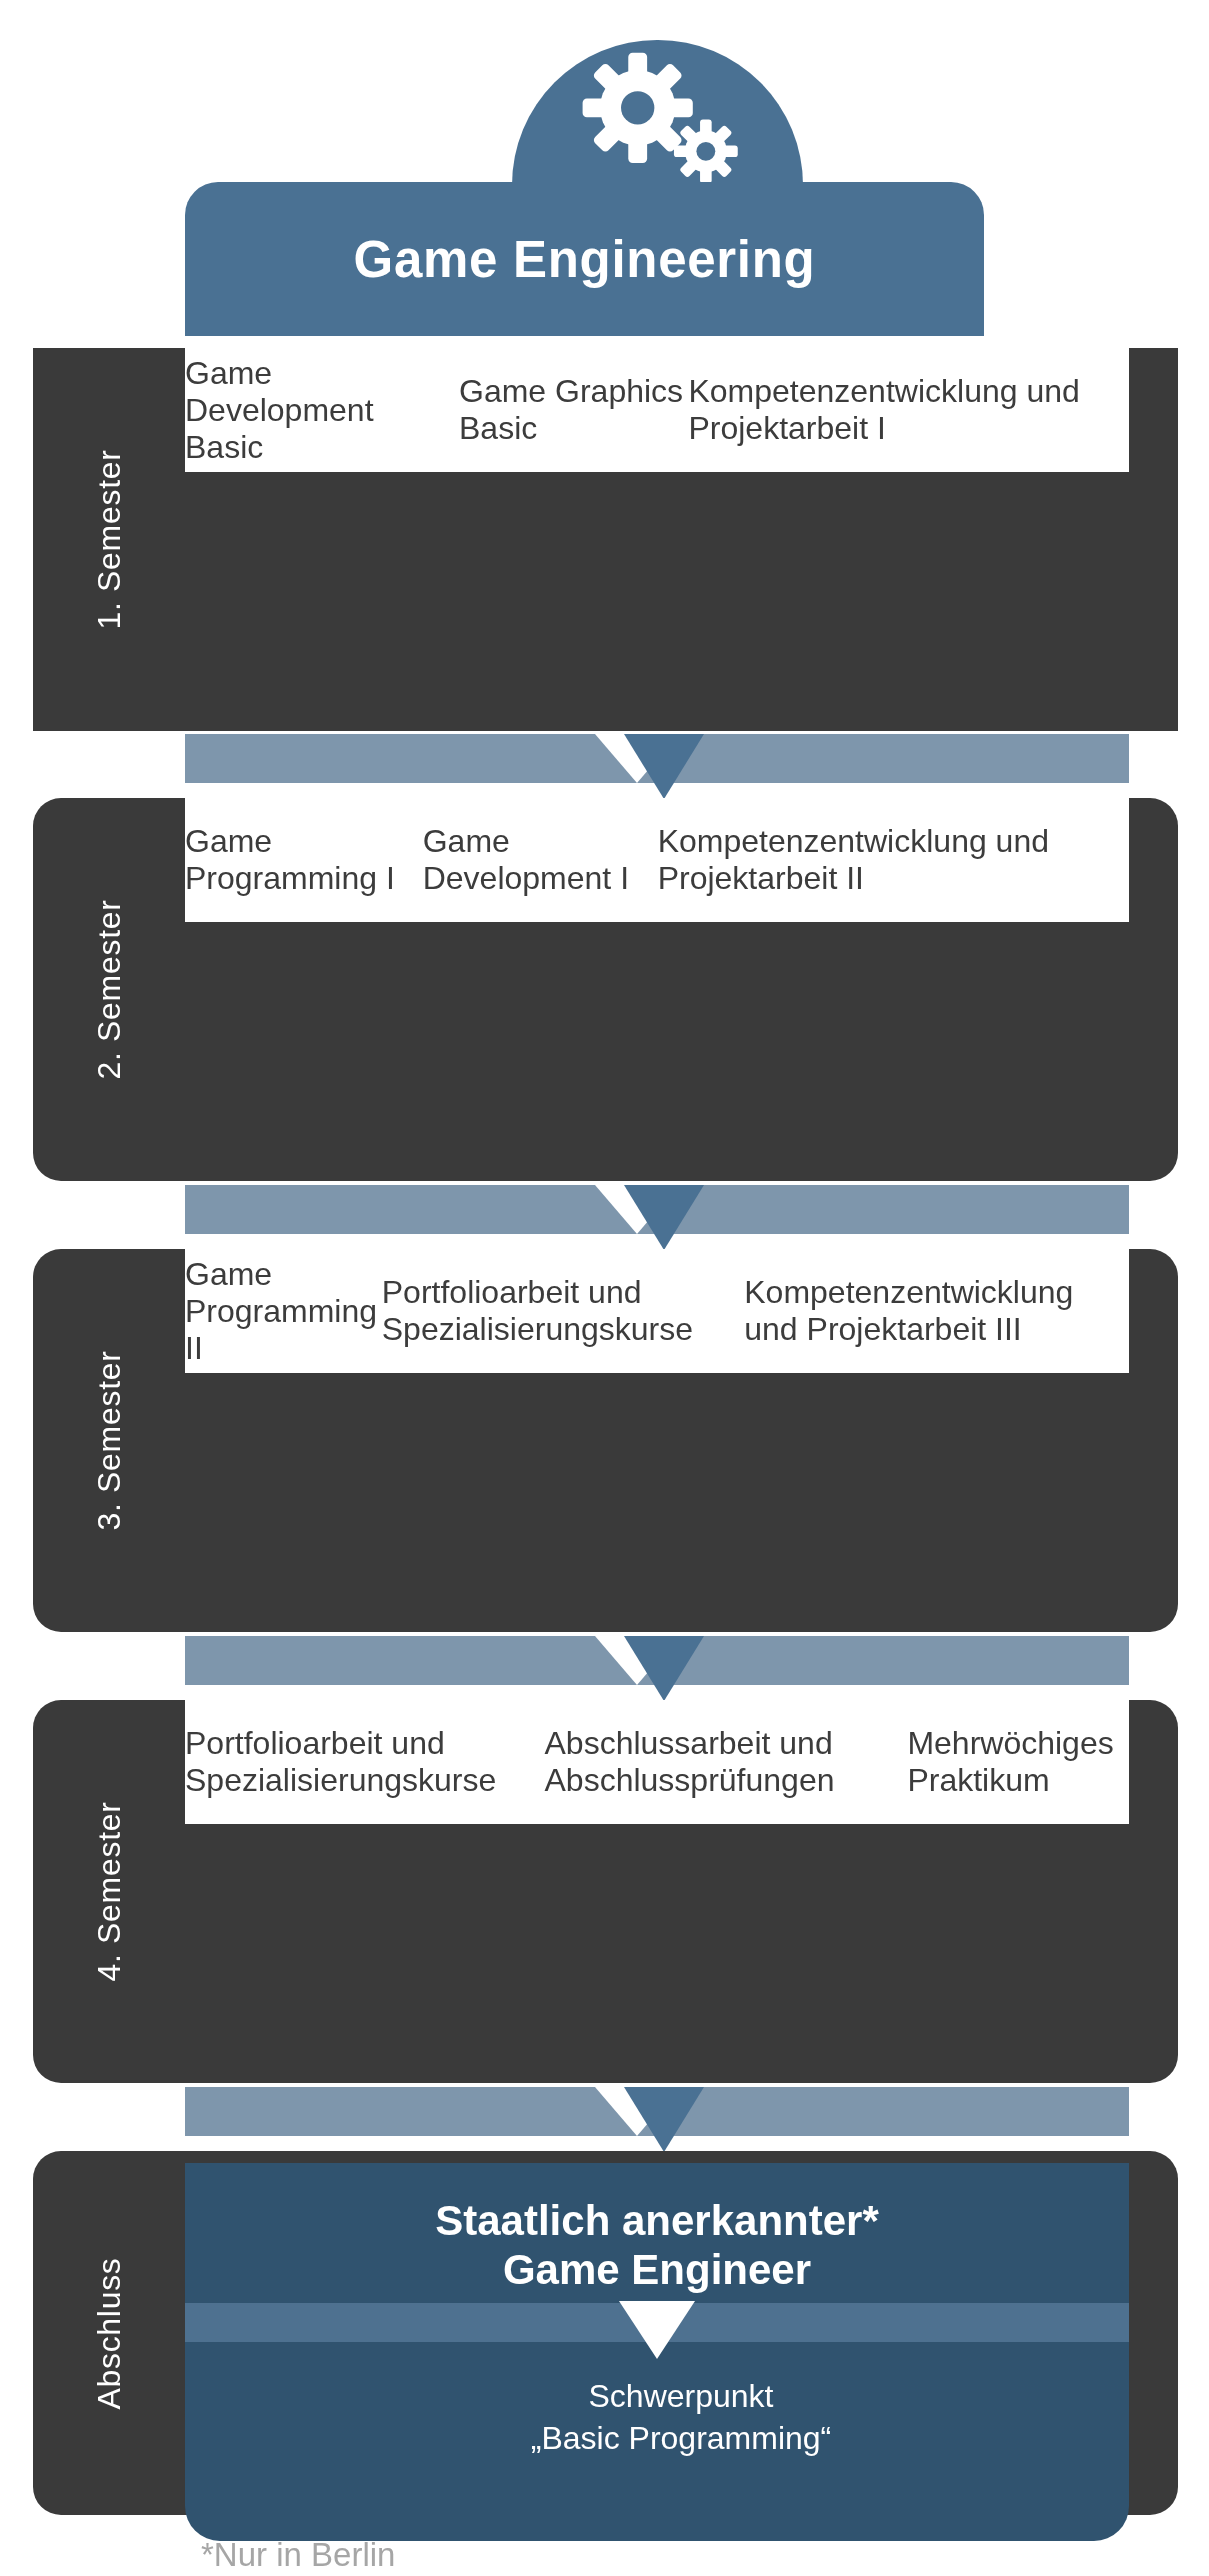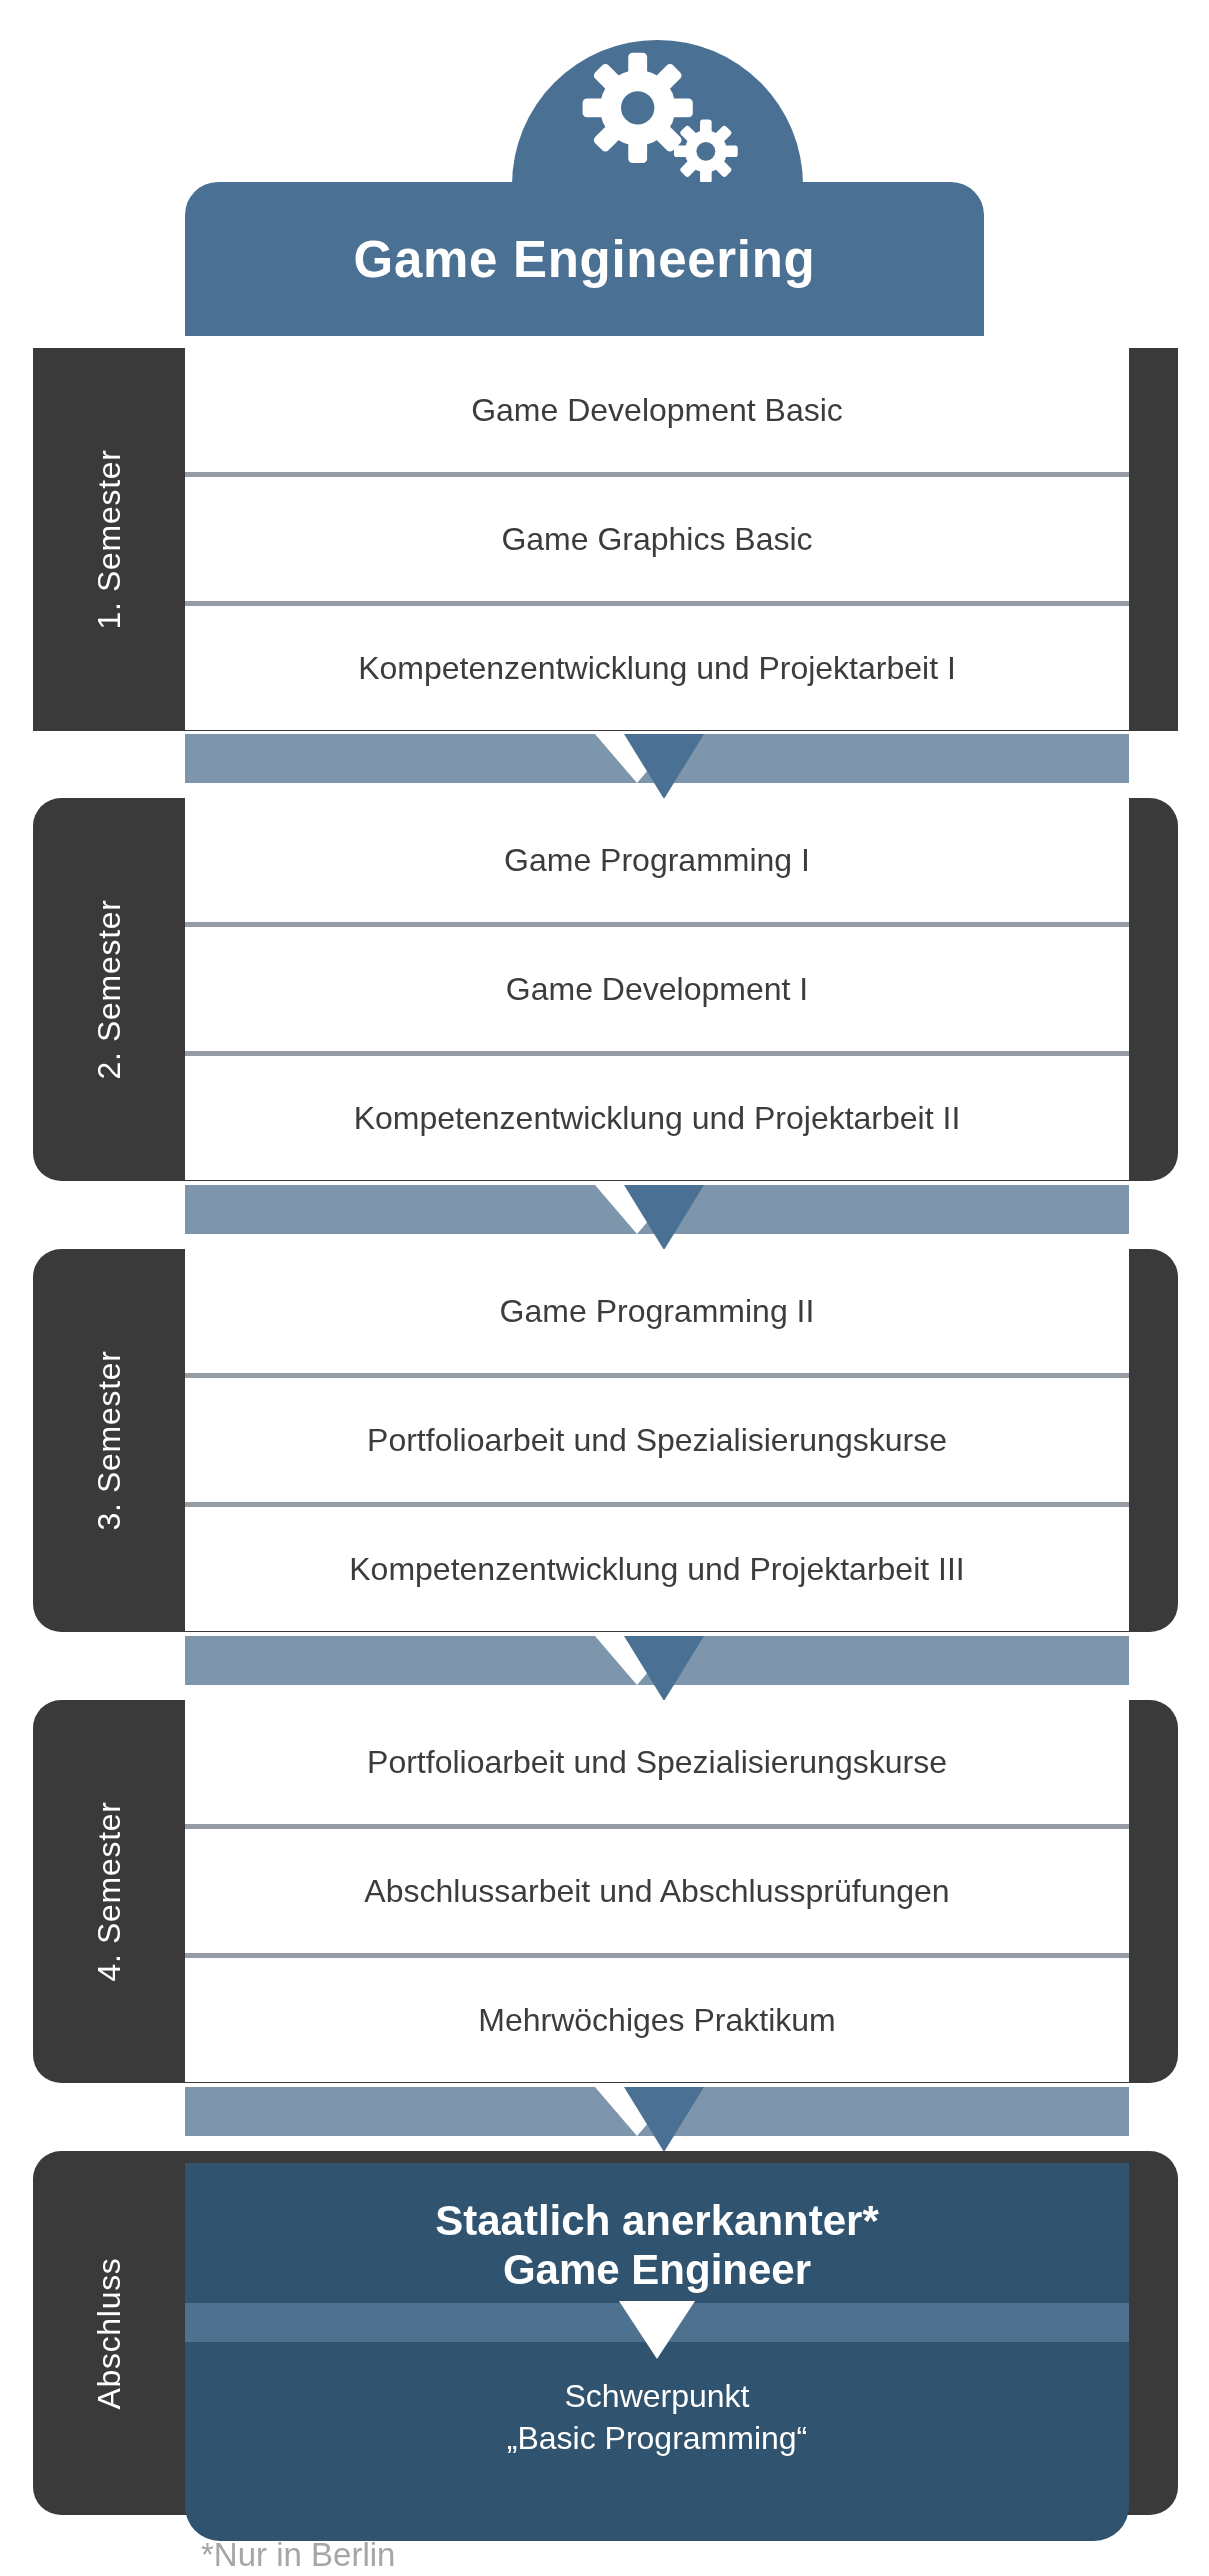--- a/index.html
+++ b/index.html
@@ -34,21 +34,21 @@
   .sem-label {
     position:absolute; left:33px; top:0; width:153px; height:383px;
     display:flex; align-items:center; justify-content:center;
   }
   .sem-label span {
     transform:rotate(-90deg); white-space:nowrap;
     color:#ffffff; font-size:32px; letter-spacing:0.7px;
   }
   .rows {
     position:absolute; left:185px; top:0; width:944px; height:383px;
-    display:flex; flex-direction:column;
+    display:flex; flex-direction:row;
   }
   .row {
     height:124px; background:#ffffff;
     display:flex; align-items:center; justify-content:center;
     font-size:32px; color:#3C3C3C;
   }
   .sep { height:5.1px; background:#959CA4; }
 
   
   .band { position:absolute; left:185px; width:944px; height:49px; background:#7E96AC; }
@@ -81,21 +81,21 @@
     position:absolute; left:185px; top:0; width:944px; height:378px;
     background:#30536F; border-radius:0 0 35px 35px;margin-top:12px;
   }
   .ab-degree { padding-top:33px; text-align:center; color:#ffffff; font-weight:bold; font-size:42px; line-height:49px; }
   .ab-band { position:absolute; top:140px; left:0; width:100%; height:39px; background:#4E7190; }
   .ab-tri {
     position:absolute; top:138px; left:50%; margin-left:-38px; width:0; height:0;
     border-left:38px solid transparent; border-right:38px solid transparent;
     border-top:58px solid #ffffff;
   }
-  .ab-focus { position:absolute; top:212px; left:0; width:100%; text-align:center; color:#ffffff; font-size:32px; line-height:42px; }
+  .ab-focus { position:absolute; top:212px; left:0; width:100%; text-align:center; color:#ffffff; font-size:32px; line-height:42px;padding-left:24px; }
 
   
   .footnote { position:absolute; top:2536px; left:185px; font-size:33px; color:#A6A6A6;margin-left:16px; }
 </style>
 </head>
 <body>
 
 <div class="page">
 
   <div class="dome">

